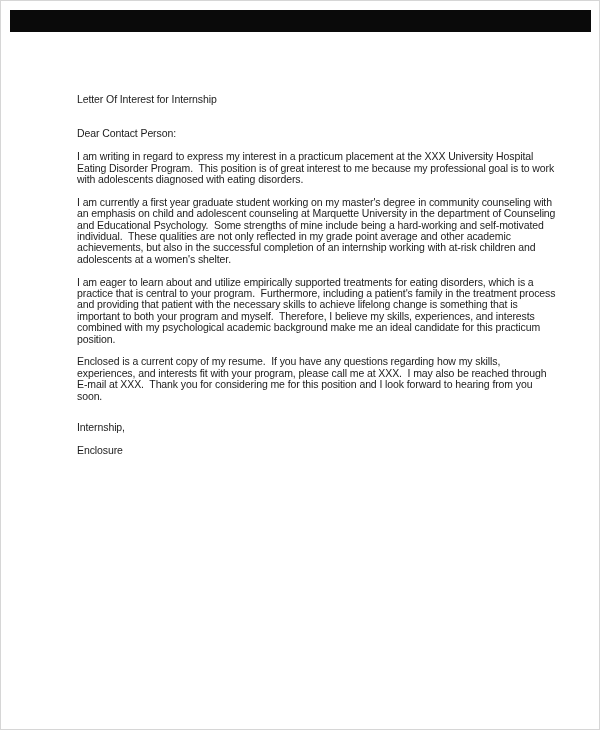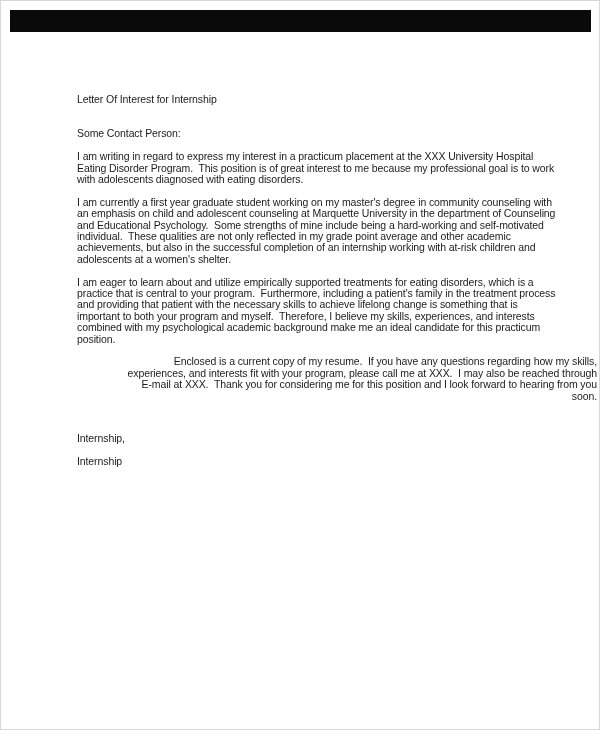--- a/index.html
+++ b/index.html
@@ -37,46 +37,46 @@
     font-size: 10.5px;
     line-height: 11.4px;
     color: #1b1b1b;
     letter-spacing: -0.1px;
   }
   .block {
     white-space: pre-wrap;
     margin: 0 0 11.4px 0;
   }
   .block.after-title { margin-bottom: 23px; }
-  .block.before-closing { margin-bottom: 31px; text-align: right; }
+  .block.before-closing { margin-bottom: 20px; }
   .block:last-child { margin-bottom: 0; }
 </style>
 </head>
 <body>
 
 <div class="page">
   <div class="top-bar"></div>
   <div class="content">
     <div class="block after-title">Letter Of Interest for Internship</div>
-    <div class="block">Some Contact Person:</div>
+    <div class="block">Dear Contact Person:</div>
     <div class="block">I am writing in regard to express my interest in a practicum placement at the XXX University Hospital
 Eating Disorder Program.  This position is of great interest to me because my professional goal is to work
 with adolescents diagnosed with eating disorders.</div>
     <div class="block">I am currently a first year graduate student working on my master's degree in community counseling with
 an emphasis on child and adolescent counseling at Marquette University in the department of Counseling
 and Educational Psychology.  Some strengths of mine include being a hard-working and self-motivated
 individual.  These qualities are not only reflected in my grade point average and other academic
 achievements, but also in the successful completion of an internship working with at-risk children and
 adolescents at a women's shelter.</div>
     <div class="block">I am eager to learn about and utilize empirically supported treatments for eating disorders, which is a
 practice that is central to your program.  Furthermore, including a patient's family in the treatment process
 and providing that patient with the necessary skills to achieve lifelong change is something that is
 important to both your program and myself.  Therefore, I believe my skills, experiences, and interests
 combined with my psychological academic background make me an ideal candidate for this practicum
 position.</div>
     <div class="block before-closing">Enclosed is a current copy of my resume.  If you have any questions regarding how my skills,
 experiences, and interests fit with your program, please call me at XXX.  I may also be reached through
 E-mail at XXX.  Thank you for considering me for this position and I look forward to hearing from you
 soon.</div>
     <div class="block">Internship,</div>
-    <div class="block">Internship</div>
+    <div class="block">Enclosure</div>
   </div>
 </div>
 
 </body></html>

